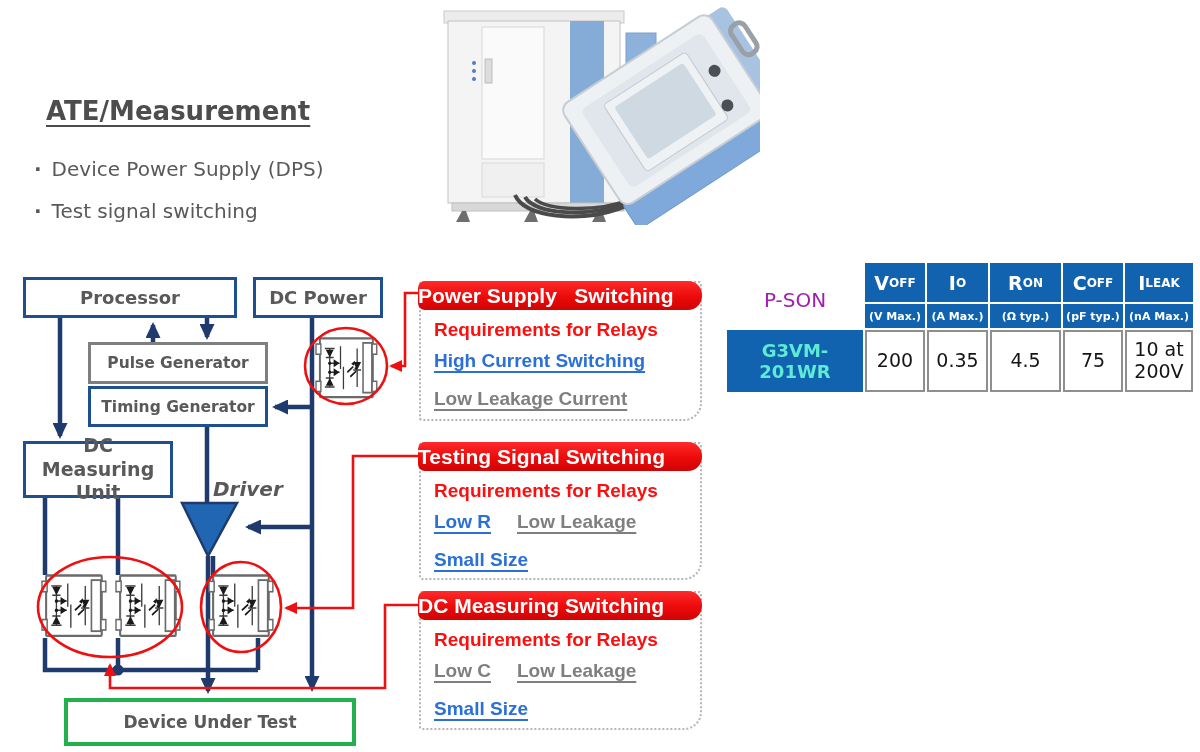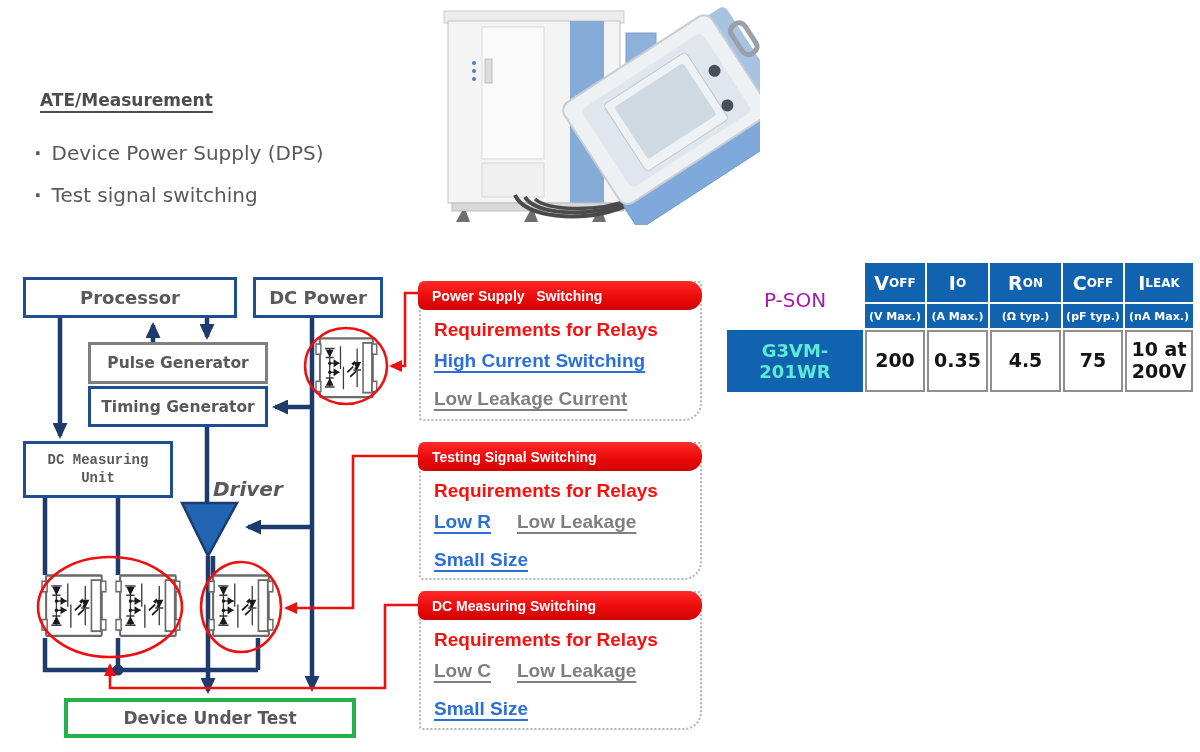--- a/index.html
+++ b/index.html
@@ -1,20 +1,20 @@
 <!DOCTYPE html>
 <html><head>
 <meta charset="utf-8">
 <style>
   html,body{margin:0;padding:0;background:#ffffff;}
   #slide{position:relative;width:1200px;height:752px;background:#fff;overflow:hidden;
          font-family:"Liberation Sans",sans-serif;}
   
   .intro{position:absolute;left:32px;top:82px;font-family:"DejaVu Sans","Liberation Sans",sans-serif;}
-  .intro h1{margin:8px;font-size:17px;font-weight:bold;color:#4d4d4d;
+  .intro h1{margin:14px;font-size:26px;font-weight:bold;color:#4d4d4d;
             text-decoration:underline;text-decoration-thickness:2px;text-underline-offset:5px;}
   .intro ul{list-style:none;margin:22px 0 0 2px;padding:0;}
   .intro li{font-size:20px;color:#595959;line-height:42px;}
   .intro li::before{content:"\00B7";margin-right:10px;font-weight:bold;}
   
   .blk{position:absolute;box-sizing:border-box;background:#fff;display:flex;align-items:center;
        justify-content:center;text-align:center;color:#595959;font-weight:600;
        font-family:"DejaVu Sans","Liberation Sans",sans-serif;z-index:3;white-space:pre-line;}
   .blk.blue{border:3px solid var(--boxblue,#1d4f91);}
   .blk.gray{border:3px solid #7f7f7f;text-align:center;}
@@ -22,42 +22,42 @@
   .lbl{position:absolute;color:#595959;font-weight:bold;z-index:3;
        font-family:"DejaVu Sans","Liberation Sans",sans-serif;}
   
   #equip-svg{position:absolute;left:430px;top:3px;z-index:1;}
   #diagram-svg{position:absolute;left:0;top:255px;z-index:2;}
   
   .callout{position:absolute;width:283px;box-sizing:border-box;background:#fff;
            border:2px dotted #b5b5b5;border-radius:3px 3px 18px 3px;z-index:4;}
   .callout .hd{position:absolute;left:-3px;right:-2px;top:-2px;height:29px;
         background:linear-gradient(180deg,#ff2a2a 0%,#ec0a0a 55%,#cf0404 100%);
-        border-radius:7px 14px 14px 7px;color:#fff;font-weight:bold;font-size:14px;
-        display:flex;align-items:center;padding-left:14px;white-space:pre;box-sizing:border-box;}
+        border-radius:7px 14px 14px 7px;color:#fff;font-weight:bold;font-size:21px;
+        display:flex;align-items:center;padding-left:0;white-space:pre;box-sizing:border-box;}
   .callout .bd{padding:36px 10px 8px 13px;}
   .callout .sub{color:#fb0f0f;font-weight:bold;font-size:19px;margin-bottom:9px;}
   .link-row{display:flex;gap:26px;margin-bottom:16px;}
   .req-link{font-size:19px;font-weight:bold;text-decoration:underline;
             text-decoration-thickness:2px;text-underline-offset:4px;cursor:pointer;}
   .req-link.blue{color:var(--link,#2b70d8);}
   .req-link.gray{color:#7f7f7f;}
   
   #pson{position:absolute;left:727px;top:288px;width:136px;text-align:center;color:#a21caf;
         font-size:20px;font-family:"DejaVu Sans","Liberation Sans",sans-serif;z-index:3;}
   #spec-grid{position:absolute;left:727px;top:263px;display:grid;z-index:3;
         grid-template-columns:136px 60px 61px 71px 60px 68px;
         grid-template-rows:39px 24px 62px;gap:2px;
         font-family:"DejaVu Sans","Liberation Sans",sans-serif;}
   #spec-grid>div{box-sizing:border-box;display:flex;align-items:center;justify-content:center;text-align:center;}
   #spec-grid .sym{background:var(--tableblue,#1163af);color:#fff;font-weight:bold;font-size:19px;}
   #spec-grid .sym sub{font-size:12px;font-weight:bold;}
   #spec-grid .unit{background:var(--tableblue,#1163af);color:#fff;font-weight:600;font-size:11px;white-space:nowrap;}
   #spec-grid .rowhead{background:var(--tableblue,#1163af);color:#5eead4;font-weight:bold;font-size:18px;}
-  #spec-grid .val{background:#fff;border:2px solid #8f8f8f;color:#141414;font-weight:700;
+  #spec-grid .val{background:#fff;border:2px solid #8f8f8f;color:#141414;font-weight:400;
                   font-size:19px;line-height:1.15;padding:4px 2px;}
   #spec-grid .corner{background:transparent;}
 </style>
 </head>
 <body>
 
 <div id="slide" style="--navy: #1f3a6d; --boxblue: #1d4f91; --red: #ee1010; --green: #22b14c; --link: #2b70d8; --tableblue: #1163af; --driverblue: #2166b2;">
 
   <div class="intro">
     <h1>ATE/Measurement</h1>
@@ -177,24 +177,24 @@
       <ellipse cx="346" cy="366" rx="41" ry="38"></ellipse>
       <ellipse cx="110" cy="607" rx="72" ry="50"></ellipse>
       <ellipse cx="241" cy="607" rx="40" ry="45"></ellipse>
     </g>
   </svg>
 
   <div class="blk blue" style="left:23px;top:277px;width:214px;height:41px;font-size:18px;">Processor</div>
   <div class="blk blue" style="left:253px;top:277px;width:130px;height:41px;font-size:18px;">DC Power</div>
   <div class="blk gray" style="left:88px;top:342px;width:180px;height:42px;font-size:15.5px;">Pulse Generator</div>
   <div class="blk blue" style="left:88px;top:386px;width:180px;height:41px;font-size:15.5px;">Timing Generator</div>
-  <div class="blk blue" style="left:23px;top:441px;width:150px;height:57px;font-size:14px;line-height:1.25;font-family:Liberation Mono, monospace;">DC Measuring
+  <div class="blk blue" style="left:23px;top:441px;width:150px;height:57px;font-size:19px;line-height:1.25;">DC Measuring
 Unit</div>
   <div class="lbl" style="left:213px;top:477px;font-size:20px;font-style:italic;">Driver</div>
-  <div class="blk green" style="left:64px;top:698px;width:292px;height:40px;font-size:17px;">Device Under Test</div>
+  <div class="blk green" style="left:64px;top:698px;width:292px;height:48px;font-size:17px;">Device Under Test</div>
 
   <div class="callout" style="left:419px;top:281px;height:140px;">
     <div class="hd">Power Supply   Switching</div>
     <div class="bd">
       <div class="sub">Requirements for Relays</div>
       <div>
           <div class="link-row">
             <span class="req-link blue">High Current Switching</span>
           </div>
           <div class="link-row">

